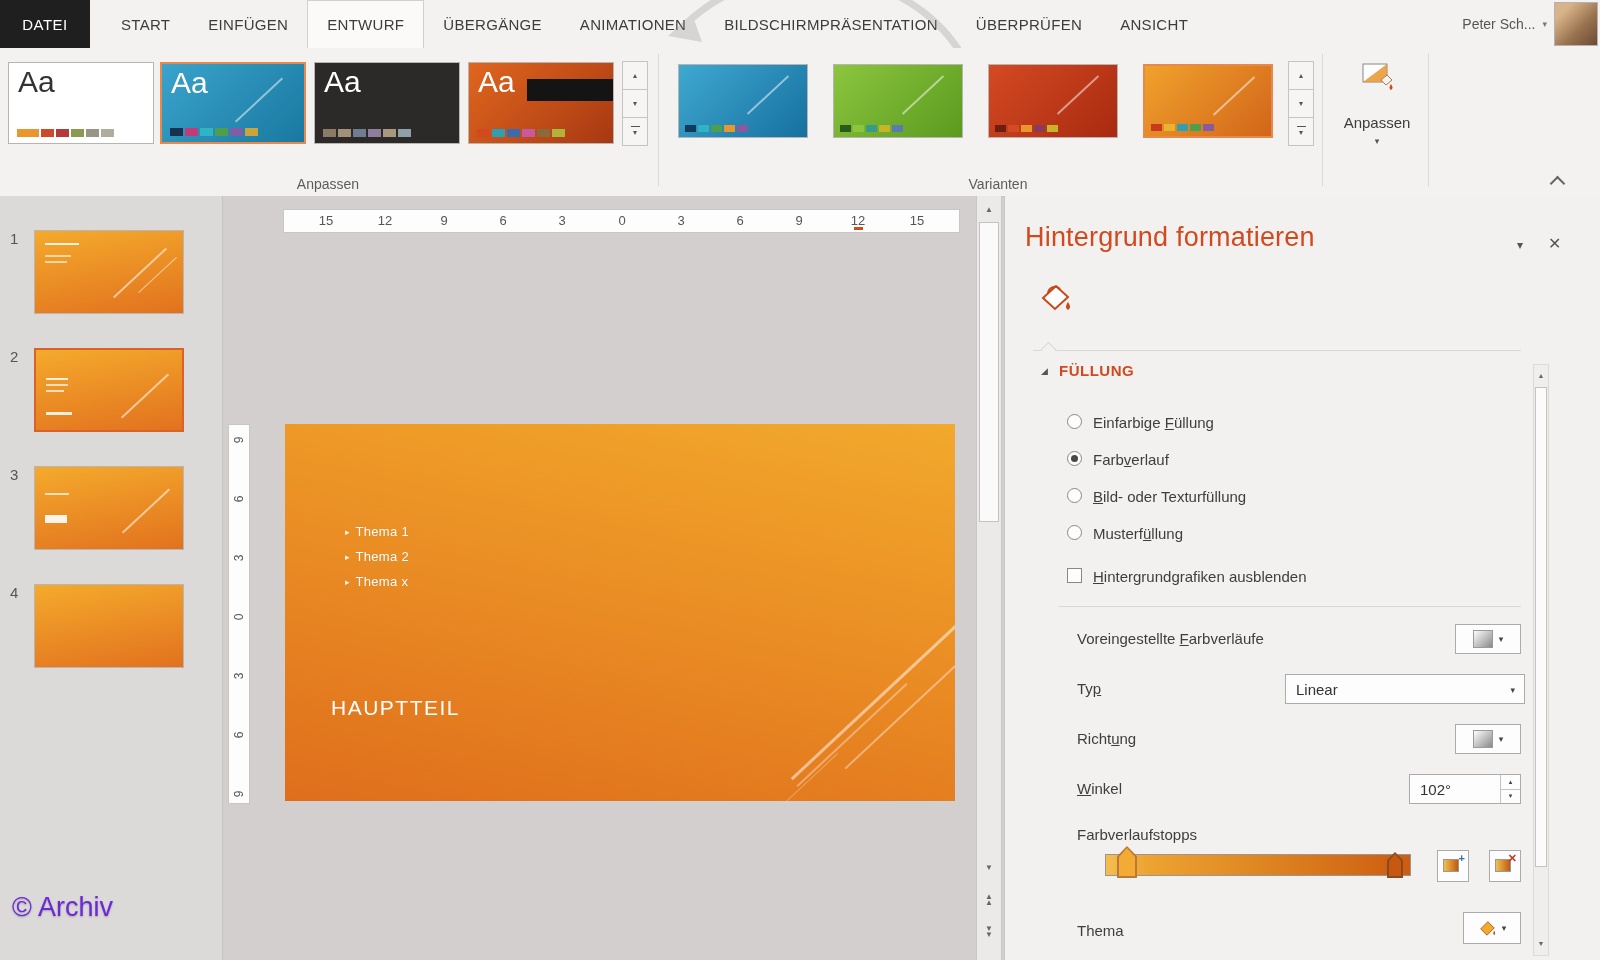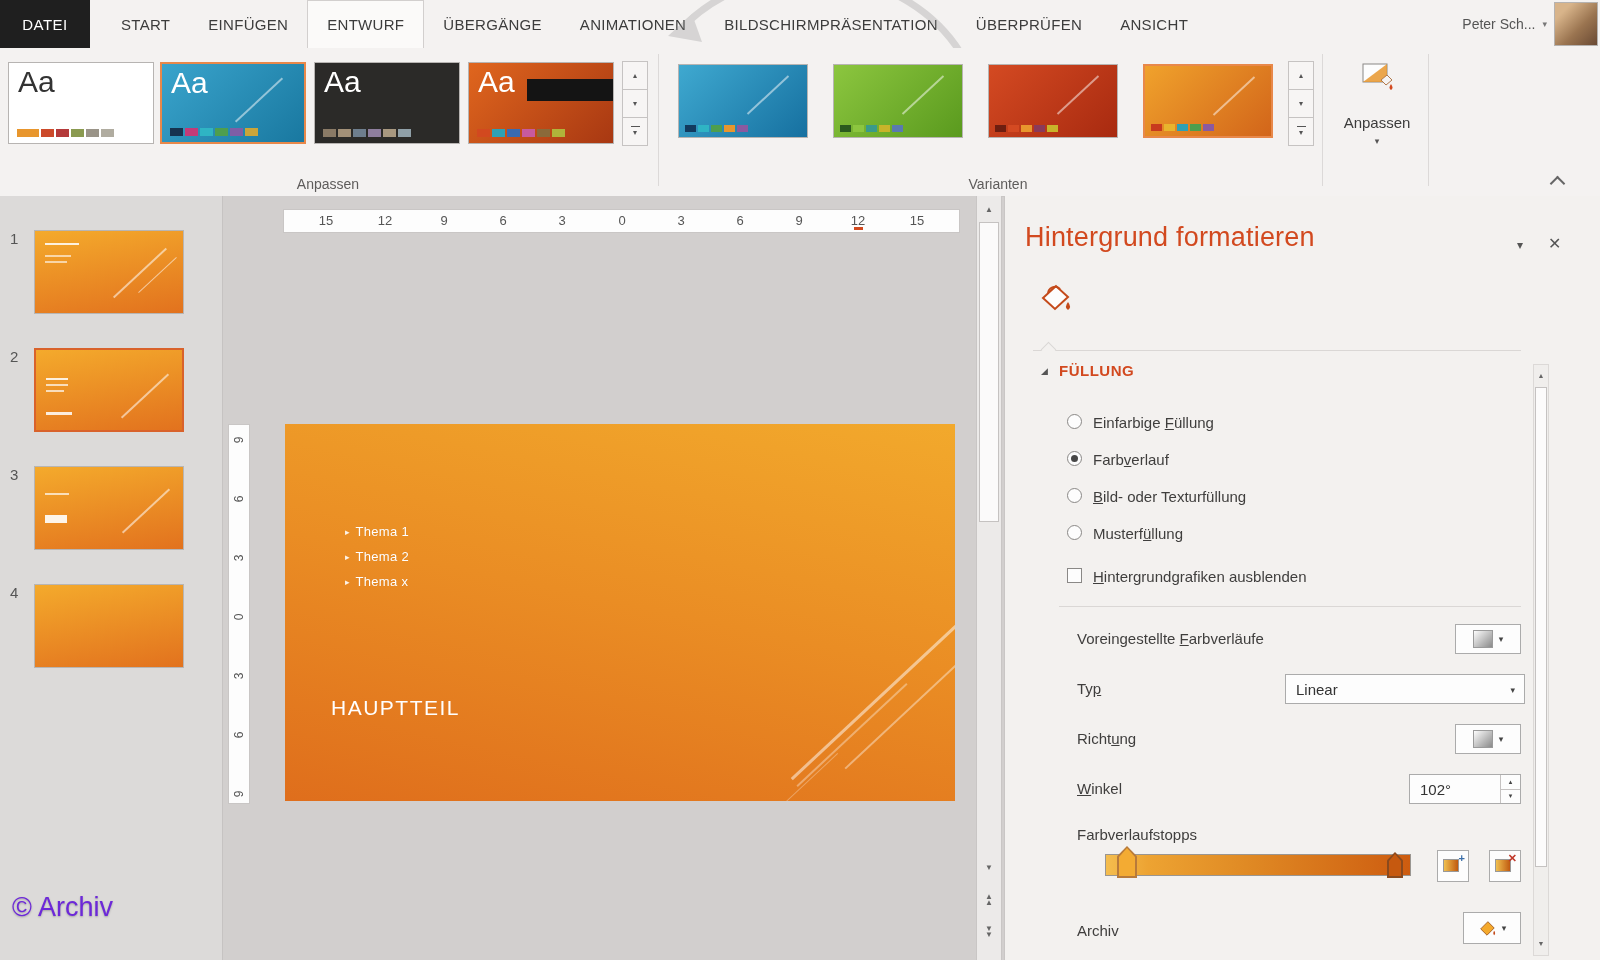--- a/index.html
+++ b/index.html
@@ -477,21 +477,21 @@
     </div>
     <div class="stop-btn" style="left:432px;top:654px">
       <div class="gchip"></div>
       <span class="sym sym-plus">+</span>
     </div>
     <div class="stop-btn" style="left:484px;top:654px">
       <div class="gchip"></div>
       <span class="sym sym-del">✕</span>
     </div>
 
-    <div class="fld-label" style="top:726px">Archiv</div>
+    <div class="fld-label" style="top:726px">Thema</div>
     <div class="btn" style="left:458px;top:716px;width:58px;height:32px">
       <svg width="18" height="18" viewBox="0 0 20 20">
         <path d="M3 11 L11 3 L18 10 L10 18 Z" fill="#f4a92c" stroke="#a05a20"></path>
         <path d="M18 13 q2 3 0 5 q-2 -2 0 -5" fill="#c44a1a"></path>
       </svg>
       <span class="dd-caret">▾</span>
     </div>
 
     <div class="pane-scroll">
       <div class="ps-btn" style="top:2px">

